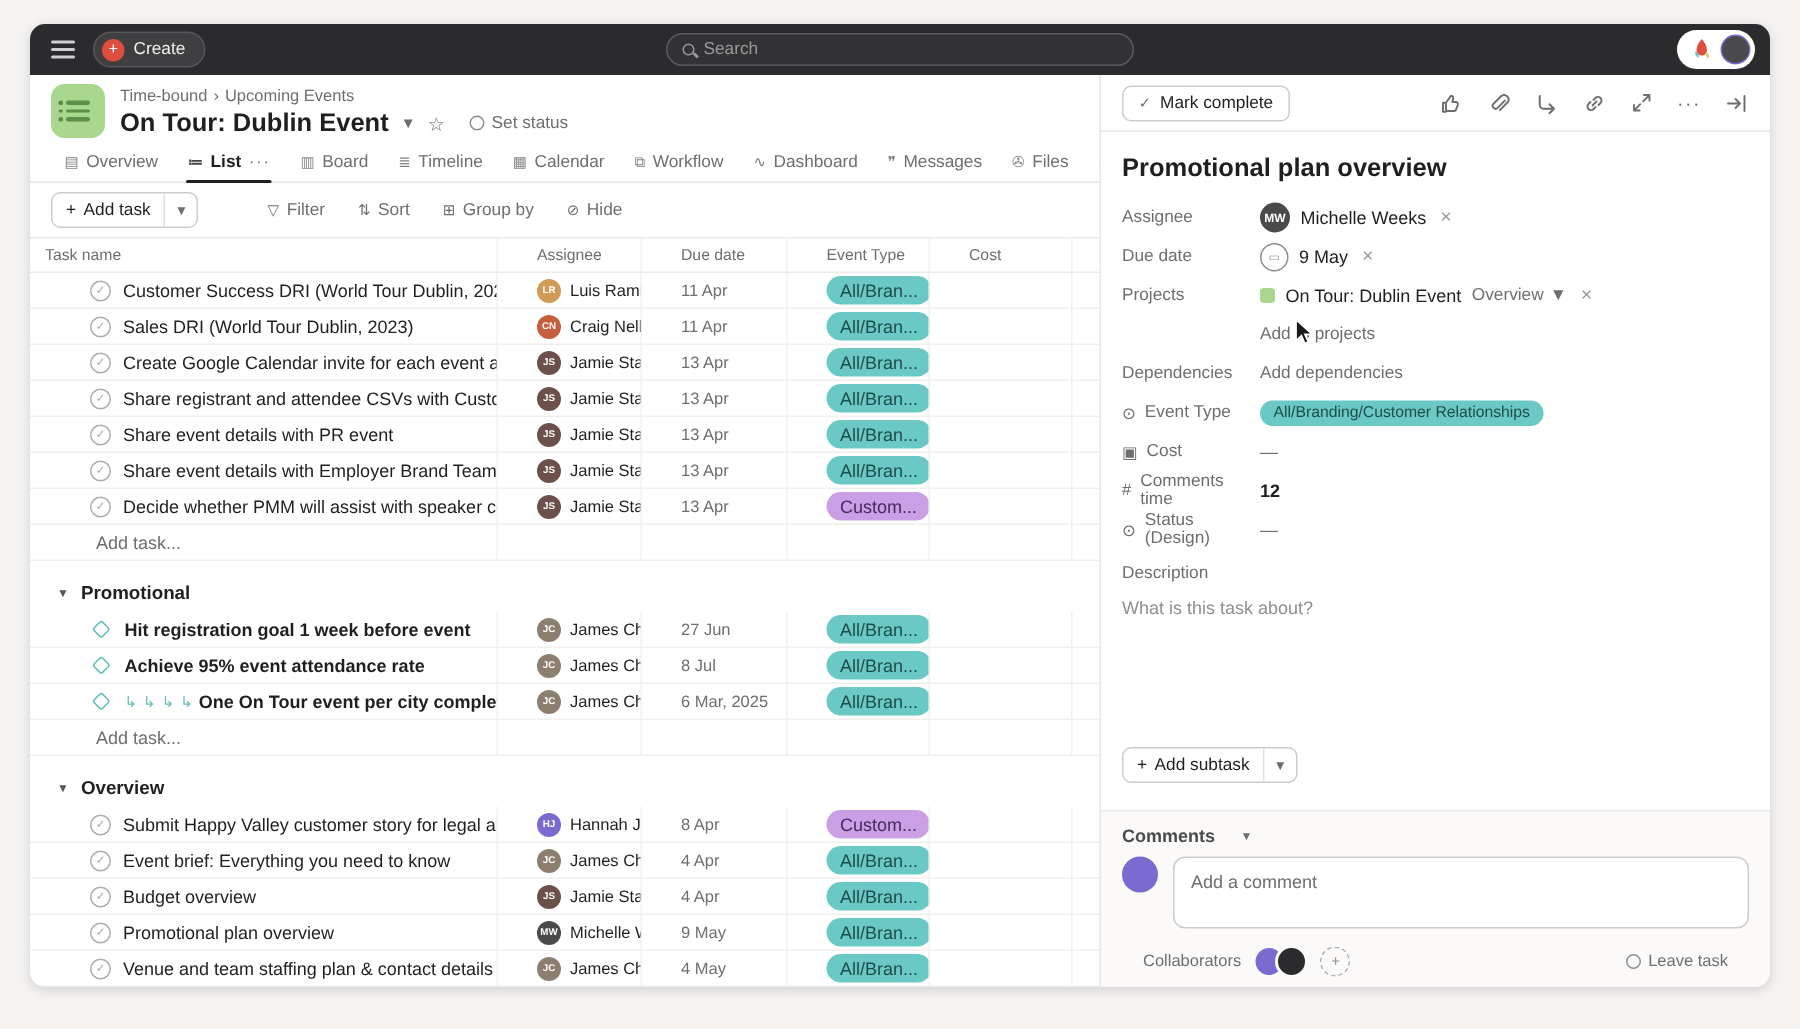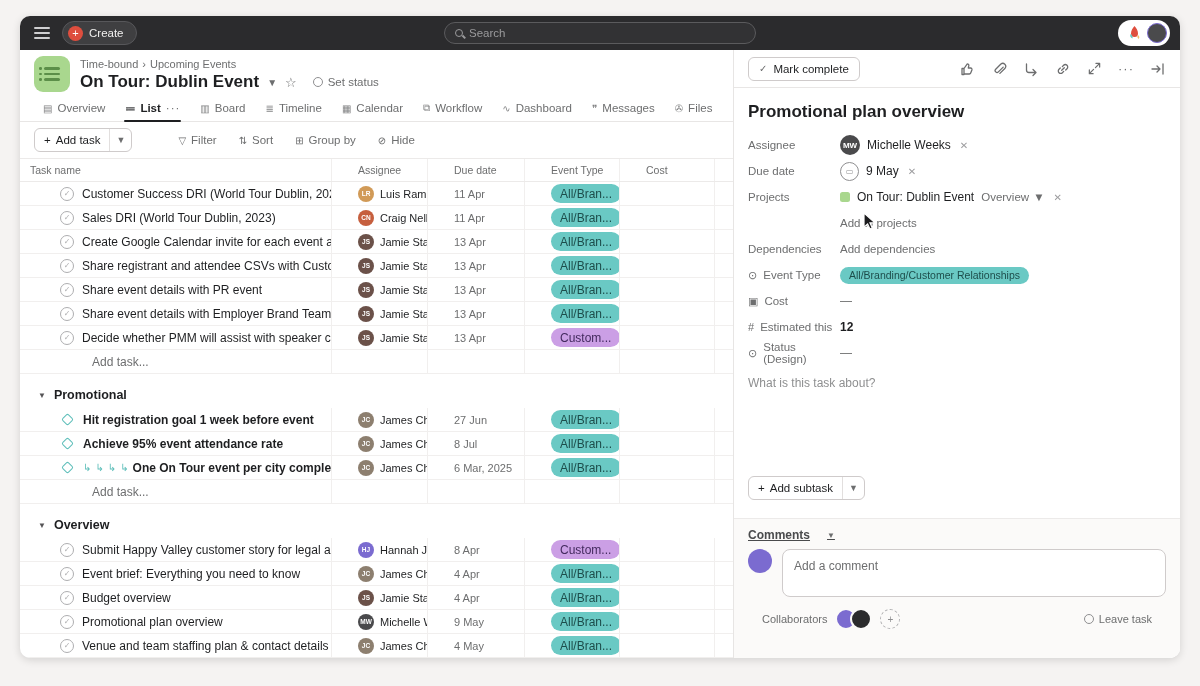--- a/index.html
+++ b/index.html
@@ -74,21 +74,21 @@
           margin:0 3px; cursor:pointer; }
   .dep { color:#5fbfba; font-size:10px; margin-right:-4px; }
   .av { width:16px; height:16px; border-radius:50%; color:#fff; font-size:6.5px; font-weight:bold; display:flex;
         align-items:center; justify-content:center; flex:none; }
   .pill { font-size:12px; padding:2.5px 9px; border-radius:10px; white-space:nowrap; cursor:default; }
   .pill.teal { background:#6ac9c4; color:#1d4d4b; }
   .pill.purple { background:#cb9fe5; color:#432a5e; }
   .sect { display:flex; align-items:center; gap:8px; height:26px; margin-top:8px; padding-left:18px; cursor:pointer; }
   .sect .car { font-size:8px; color:#565557; }
   .sect .sname { font-size:12.5px; font-weight:bold; color:#1e1f21; }
-  .addrow .name { padding-left:72px; color:#6d6e6f; cursor:pointer; }
+  .addrow .name { padding-left:44px; color:#6d6e6f; cursor:pointer; }
   .sumwrap { display:flex; justify-content:space-between; align-items:center; width:100%; }
   .sumlab { font-size:9.5px; color:#6d6e6f; letter-spacing:.5px; }
   .sumval { font-weight:bold; font-size:11.5px; }
   .mile { font-weight:bold; }
   
   .rp-actions { height:38px; display:flex; align-items:center; justify-content:space-between; padding:0 14px; border-bottom:1px solid #e8e6e5; }
   .markc { display:flex; align-items:center; gap:6px; border:1px solid #cfcbcb; border-radius:6px; height:24px;
            padding:0 10px; font-size:11.5px; color:#1e1f21; background:#fff; cursor:pointer; }
   .markc .ck { font-size:10px; color:#6d6e6f; }
   .rico { display:flex; align-items:center; gap:16px; color:#6d6e6f; }
@@ -107,21 +107,21 @@
             justify-content:center; color:#8f8f91; font-size:8px; }
   .projsq { width:10px; height:10px; border-radius:2.5px; background:#a9d78e; }
   .fmuted { color:#6d6e6f; font-size:11.5px; cursor:pointer; }
   .fdash { color:#6d6e6f; }
   .fstrong { font-weight:bold; }
   .seclabel { color:#6d6e6f; font-size:11.5px; display:flex; align-items:center; gap:4px; cursor:pointer; }
   .desc-label { padding:10px 14px 0; font-size:11.5px; color:#6d6e6f; }
   .desc-ph { padding:10px 14px 0; font-size:12px; color:#8e8f90; height:110px; cursor:text; }
   .addsub { margin:0 14px; }
   .comments { margin-top:18px; background:#fbfaf9; border-top:1px solid #eceae9; padding:9px 14px 0; flex:1; }
-  .com-label { font-size:12px; color:#4a4b4d; font-weight:bold; display:flex; gap:17px; align-items:center; cursor:pointer;text-decoration:underline; }
+  .com-label { font-size:12px; color:#4a4b4d; font-weight:bold; display:flex; gap:17px; align-items:center; cursor:pointer; }
   .com-row { display:flex; gap:10px; margin-top:7px; }
   .av24 { width:24px; height:24px; border-radius:50%; background:#7b6bd0; flex:none; }
   .combox { flex:1; background:#fff; border:1px solid #cfcbcb; border-radius:8px; height:48px; padding:9px 11px;
             font-size:12px; color:#6d6e6f; cursor:text; }
   .rp-foot { display:flex; align-items:center; gap:8px; padding:11px 14px 0; font-size:11px; color:#6d6e6f; background:#fbfaf9; }
   .minav { width:22px; height:22px; border-radius:50%; border:2px solid #fbfaf9; }
   .dashplus { width:20px; height:20px; border-radius:50%; border:1px dashed #aeaeb0; color:#8f8f91; font-size:10px;
               display:flex; align-items:center; justify-content:center; cursor:pointer; }
   .leave { margin-left:auto; display:flex; gap:5px; align-items:center; cursor:pointer; }
   .cursor { position:absolute; left:862px; top:212px; z-index:20; pointer-events:none; }
@@ -644,37 +644,38 @@
               <span class="fic" data-interactable="false">▣</span>
               <span data-interactable="false">Cost</span>
             </div>
             <div class="fval" data-interactable="false">
               <span class="fdash" data-interactable="true">—</span>
             </div>
           </div>
           <div class="frow" data-interactable="false">
             <div class="flab" data-interactable="false">
               <span class="fic" data-interactable="false">#</span>
-              <span data-interactable="false">Estimated this</span>
+              <span data-interactable="false">Comments time</span>
             </div>
             <div class="fval" data-interactable="false">
               <span class="fstrong" data-interactable="true">12</span>
             </div>
           </div>
           <div class="frow" data-interactable="false">
             <div class="flab" data-interactable="false">
               <span class="fic" data-interactable="false">⊙</span>
               <span data-interactable="false">Status (Design)</span>
             </div>
             <div class="fval" data-interactable="false">
               <span class="fdash" data-interactable="true">—</span>
             </div>
           </div>
         </div>
 
+      <div class="desc-label" data-interactable="false">Description</div>
       <div class="desc-ph" data-interactable="true">What is this task about?</div>
 
       <span class="addtask addsub" data-interactable="true" style="align-self:flex-start;">
         <span class="main" data-interactable="false">
             <span data-interactable="false">+</span>
             <span data-interactable="false">Add subtask</span>
           </span>
         <span class="dd" data-interactable="true">▼</span>
       </span>
 

